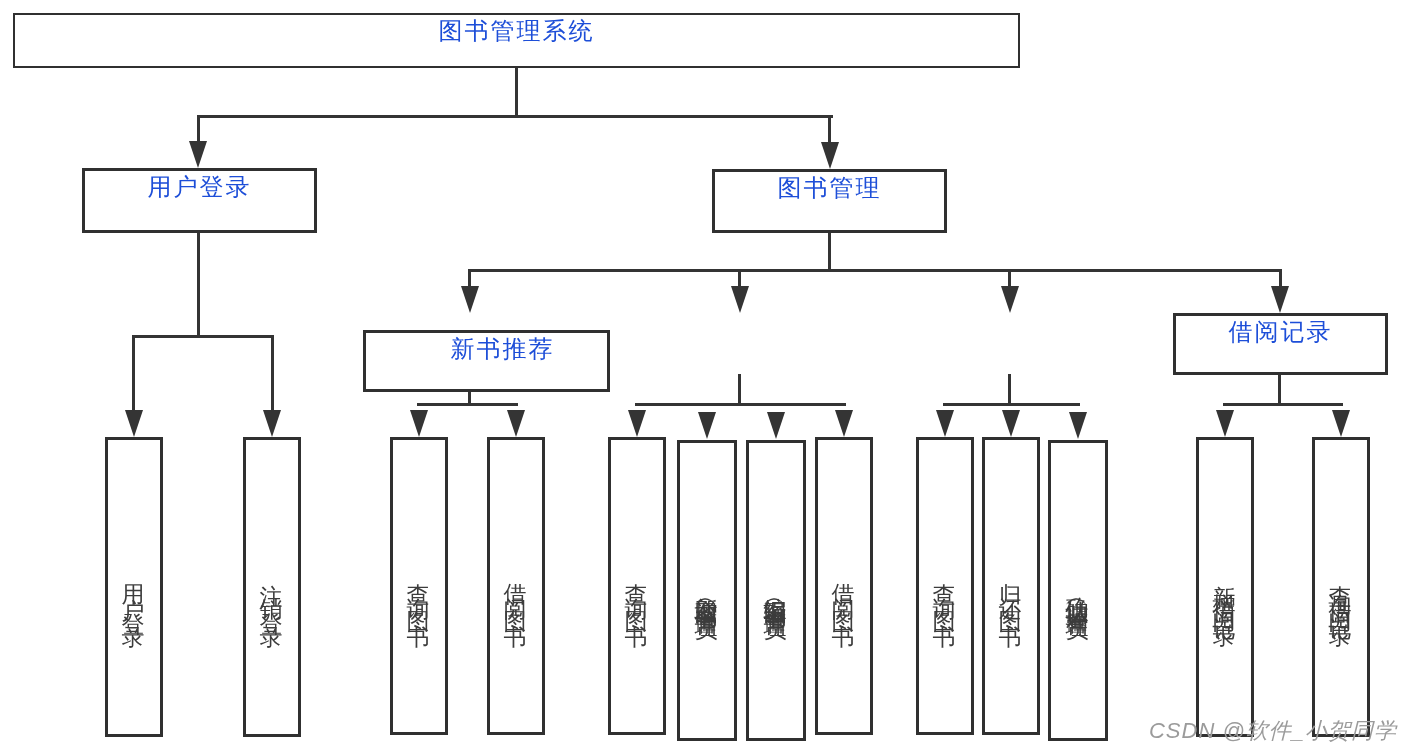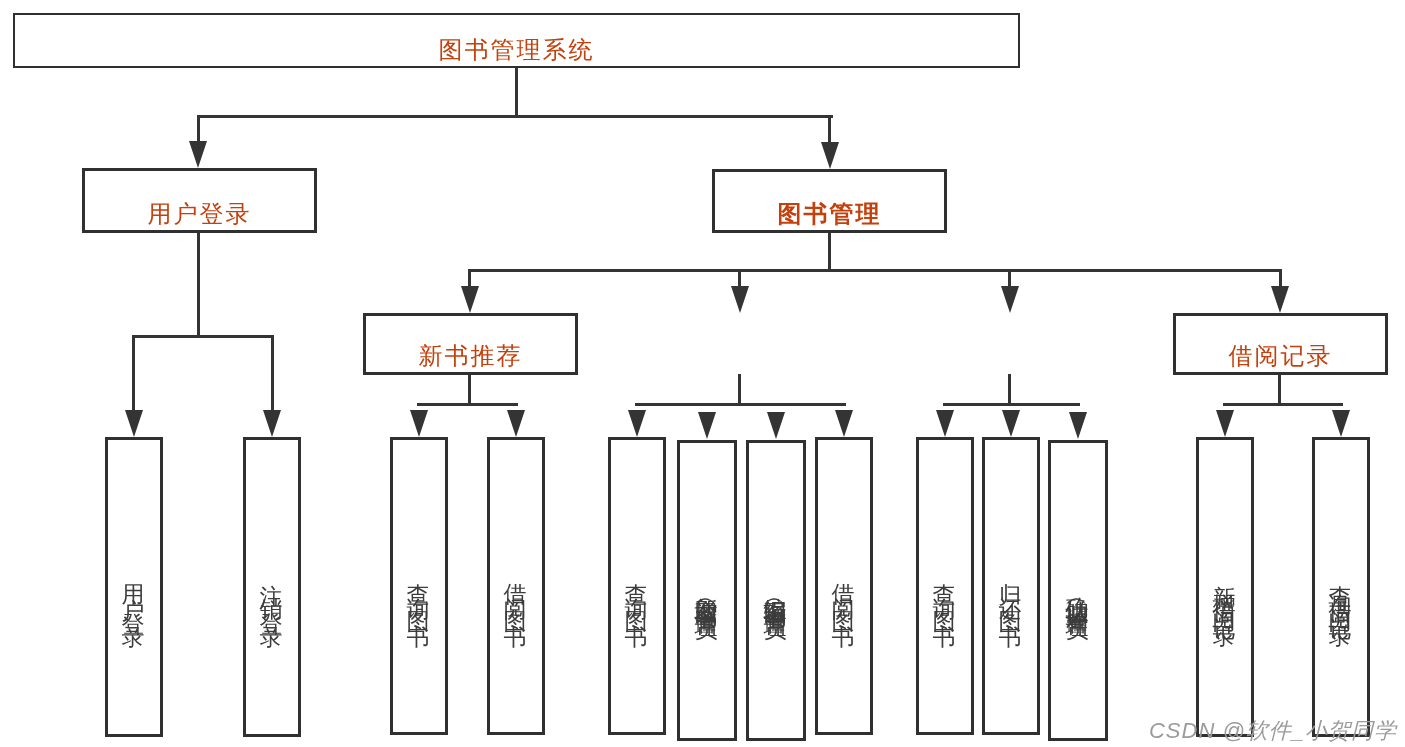--- a/index.html
+++ b/index.html
@@ -28,23 +28,23 @@
     border-left: 9px solid transparent;
     border-right: 9px solid transparent;
     border-top: 27px solid #343434;
   }
   
   .node {
     position: absolute;
     background: #ffffff;
     border: 3px solid #303030;
     display: flex;
-    align-items: flex-end;
+    align-items: flex-start;
     justify-content: center;
-    color: #c2410c;
+    color: #1d4ed8;
     font-size: 24px;
     letter-spacing: 2px;
     z-index: 2;
   }
   .node.root { border-width: 2px; }
   
   .vnode {
     position: absolute;
     background: #ffffff;
     border: 3px solid #303030;
@@ -125,25 +125,25 @@
   <div class="arrow" style="left:1216px; top:410px;"></div>
   <div class="arrow" style="left:1332px; top:410px;"></div>
 
   <div class="node root" style="left:13px; top:13px; width:1003px; height:51px;">
     <span>图书管理系统</span>
   </div>
 
   <div class="node" style="left:82px; top:168px; width:229px; height:59px;">
     <span>用户登录</span>
   </div>
-  <div class="node" style="left:712px; top:169px; width:229px; height:58px;font-weight:bold;">
+  <div class="node" style="left:712px; top:169px; width:229px; height:58px;">
     <span>图书管理</span>
   </div>
 
-  <div class="node" style="left:363px; top:313px; width:209px; height:56px;">
+  <div class="node" style="left:363px; top:330px; width:209px; height:56px;padding-left:32px;">
     <span>新书推荐</span>
   </div>
   <div class="node" style="left:1173px; top:313px; width:209px; height:56px;">
     <span>借阅记录</span>
   </div>
 
   <div class="vnode ls-short" style="left:105px; top:437px; width:52px; height:294px;">
     <span>用户登录</span>
   </div>
   <div class="vnode ls-short" style="left:243px; top:437px; width:52px; height:294px;">

